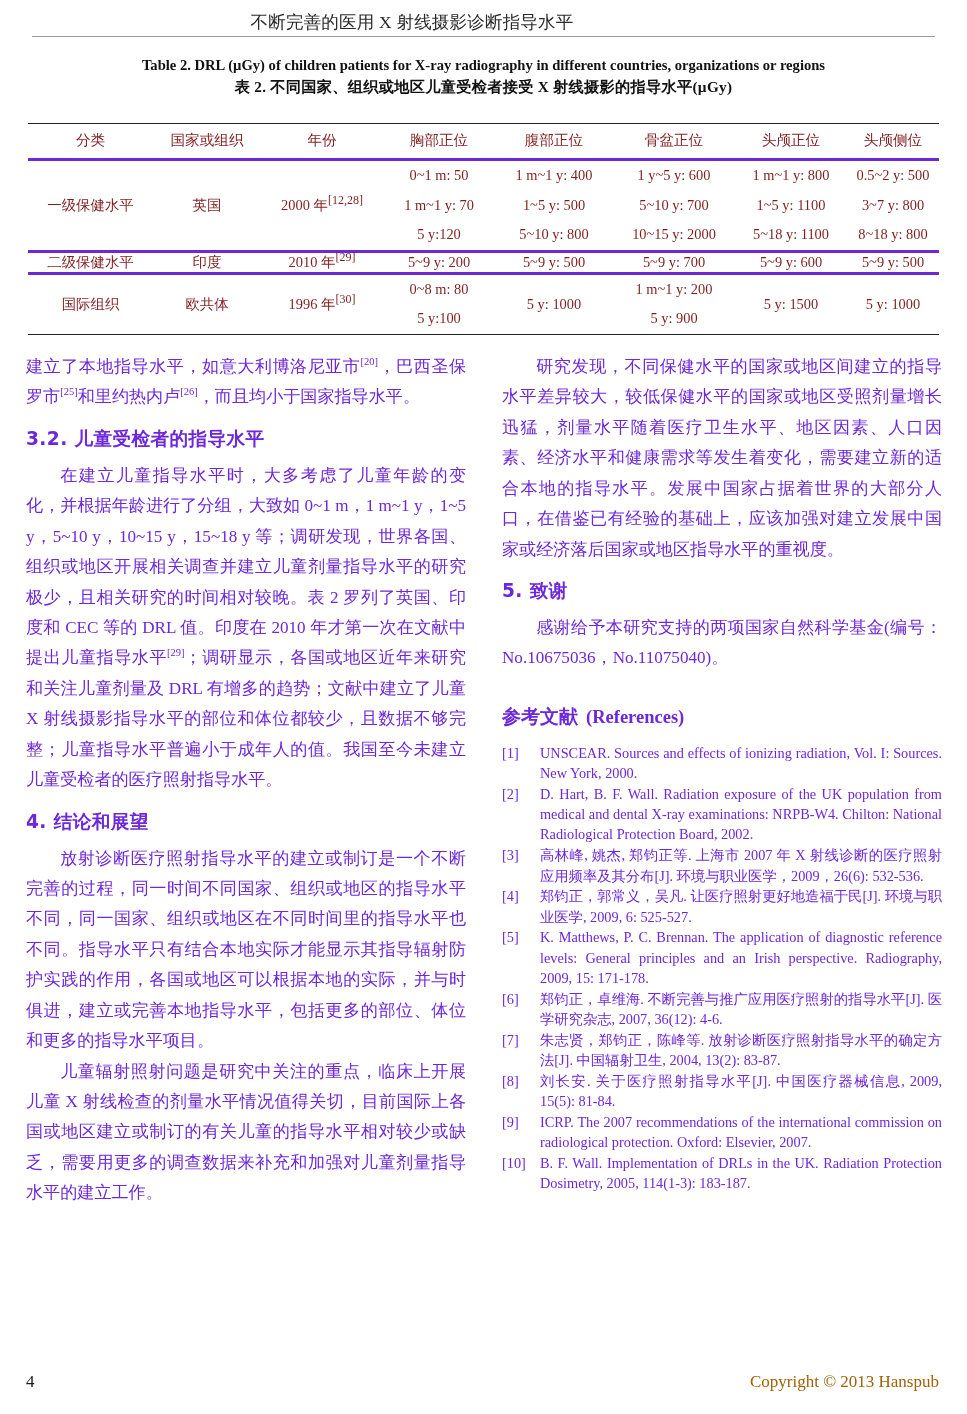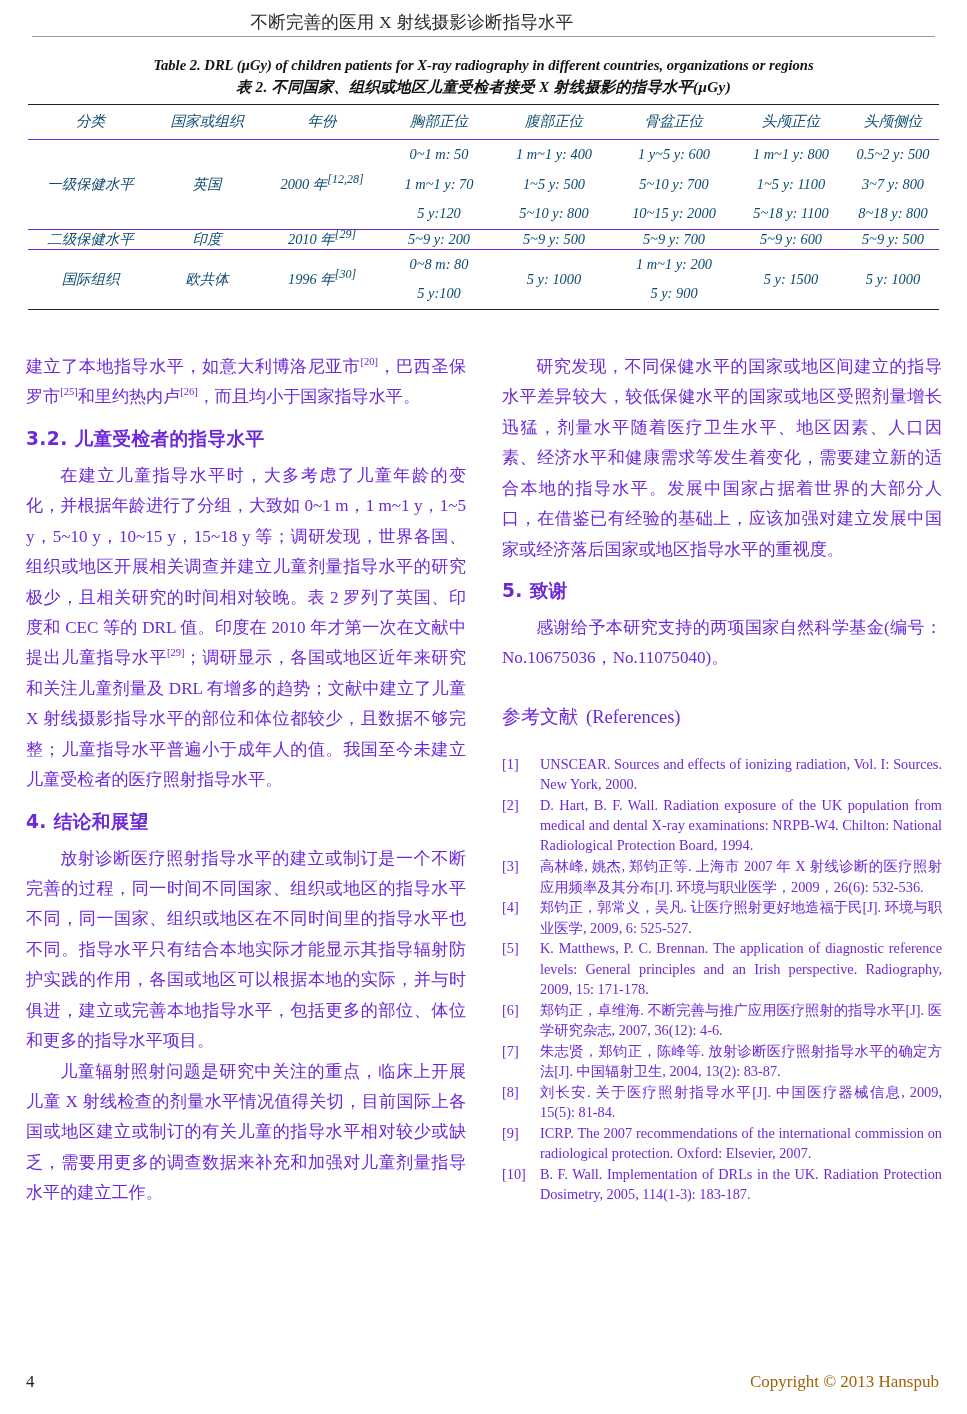--- a/index.html
+++ b/index.html
@@ -43,53 +43,52 @@
     height: 1px;
     background: #9a9a9a;
   }
 
   
   .table-wrap {
     position: absolute;
     top: 55px;
     left: 28px;
     width: 911px;
-    font-style: italic;
   }
   .tbl-caption {
     text-align: center;
     font-weight: bold;
     font-size: 14.6px;
     line-height: 1.45;
     color: #111;
   }
   .tbl-caption .cn {
     font-size: 15.2px;
     letter-spacing: 0.3px;
   }
 
   table.drl {
-    margin-top: 6px;
+    margin-top: 25px;
     width: 911px;
     border-collapse: collapse;
     font-size: 14.4px;
-    color: #0c4a6e;
+    color: #7f1d1d;
   }
   table.drl th, table.drl td {
     text-align: center;
     vertical-align: middle;
     padding: 0;
     font-weight: normal;
   }
   table.drl thead th {
     padding: 7px 2px 8px 2px;
     font-size: 14.6px;
   }
   .rule-thick { border-top: 1.7px solid #222; }
-  .rule-thin  { border-top: 1px solid #6d28d9; }
+  .rule-thin  { border-top: 3px solid #6d28d9; }
 
   td.cellpad { padding: 6px 3px; }
   .stack { line-height: 2.05; }
   .stack div { white-space: nowrap; }
   .mono-lab { white-space: nowrap; }
   .sup { font-size: 12px; vertical-align: super; line-height: 0; }
 
   
   col.c1 { width: 125px; }
   col.c2 { width: 108px; }
@@ -124,23 +123,23 @@
     margin: 13px 0 9px 0;
     font-size: 18.6px;
     font-weight: bold;
     font-family: "DejaVu Sans", "Liberation Sans", sans-serif;
     letter-spacing: 0.4px;
     line-height: 1.4;
   }
   h2.sec .num { margin-right: 7px; }
 
   h2.refhead {
-    margin: 26px 0 20px 0;
+    margin: 26px 0 9px 0;
     font-size: 19px;
-    font-weight: normal;
+    font-weight: bold;
     font-family: "DejaVu Sans", "Liberation Sans", sans-serif;
   }
   h2.refhead .en {
     font-family: "Liberation Serif", serif;
     font-size: 18.5px;
     margin-left: 8px;
   }
 
   sup.cit { font-size: 10.5px; vertical-align: super; line-height: 0; }
 
@@ -337,21 +336,21 @@
       <span>参考文献</span><span class="en">(References)</span>
     </h2>
 
     <ol class="refs">
       <li>
         <span class="lbl">[1]</span>
         <span class="txt">UNSCEAR. Sources and effects of ionizing radiation, Vol. I: Sources. New York, 2000.</span>
       </li>
       <li>
         <span class="lbl">[2]</span>
-        <span class="txt">D. Hart, B. F. Wall. Radiation exposure of the UK population from medical and dental X-ray examinations: NRPB-W4. Chilton: National Radiological Protection Board, 1994.</span>
+        <span class="txt">D. Hart, B. F. Wall. Radiation exposure of the UK population from medical and dental X-ray examinations: NRPB-W4. Chilton: National Radiological Protection Board, 2002.</span>
       </li>
       <li>
         <span class="lbl">[3]</span>
         <span class="txt">高林峰, 姚杰, 郑钧正等. 上海市 2007 年 X 射线诊断的医疗照射应用频率及其分布[J]. 环境与职业医学，2009，26(6): 532-536.</span>
       </li>
       <li>
         <span class="lbl">[4]</span>
         <span class="txt">郑钧正，郭常义，吴凡. 让医疗照射更好地造福于民[J]. 环境与职业医学, 2009, 6: 525-527.</span>
       </li>
       <li>

